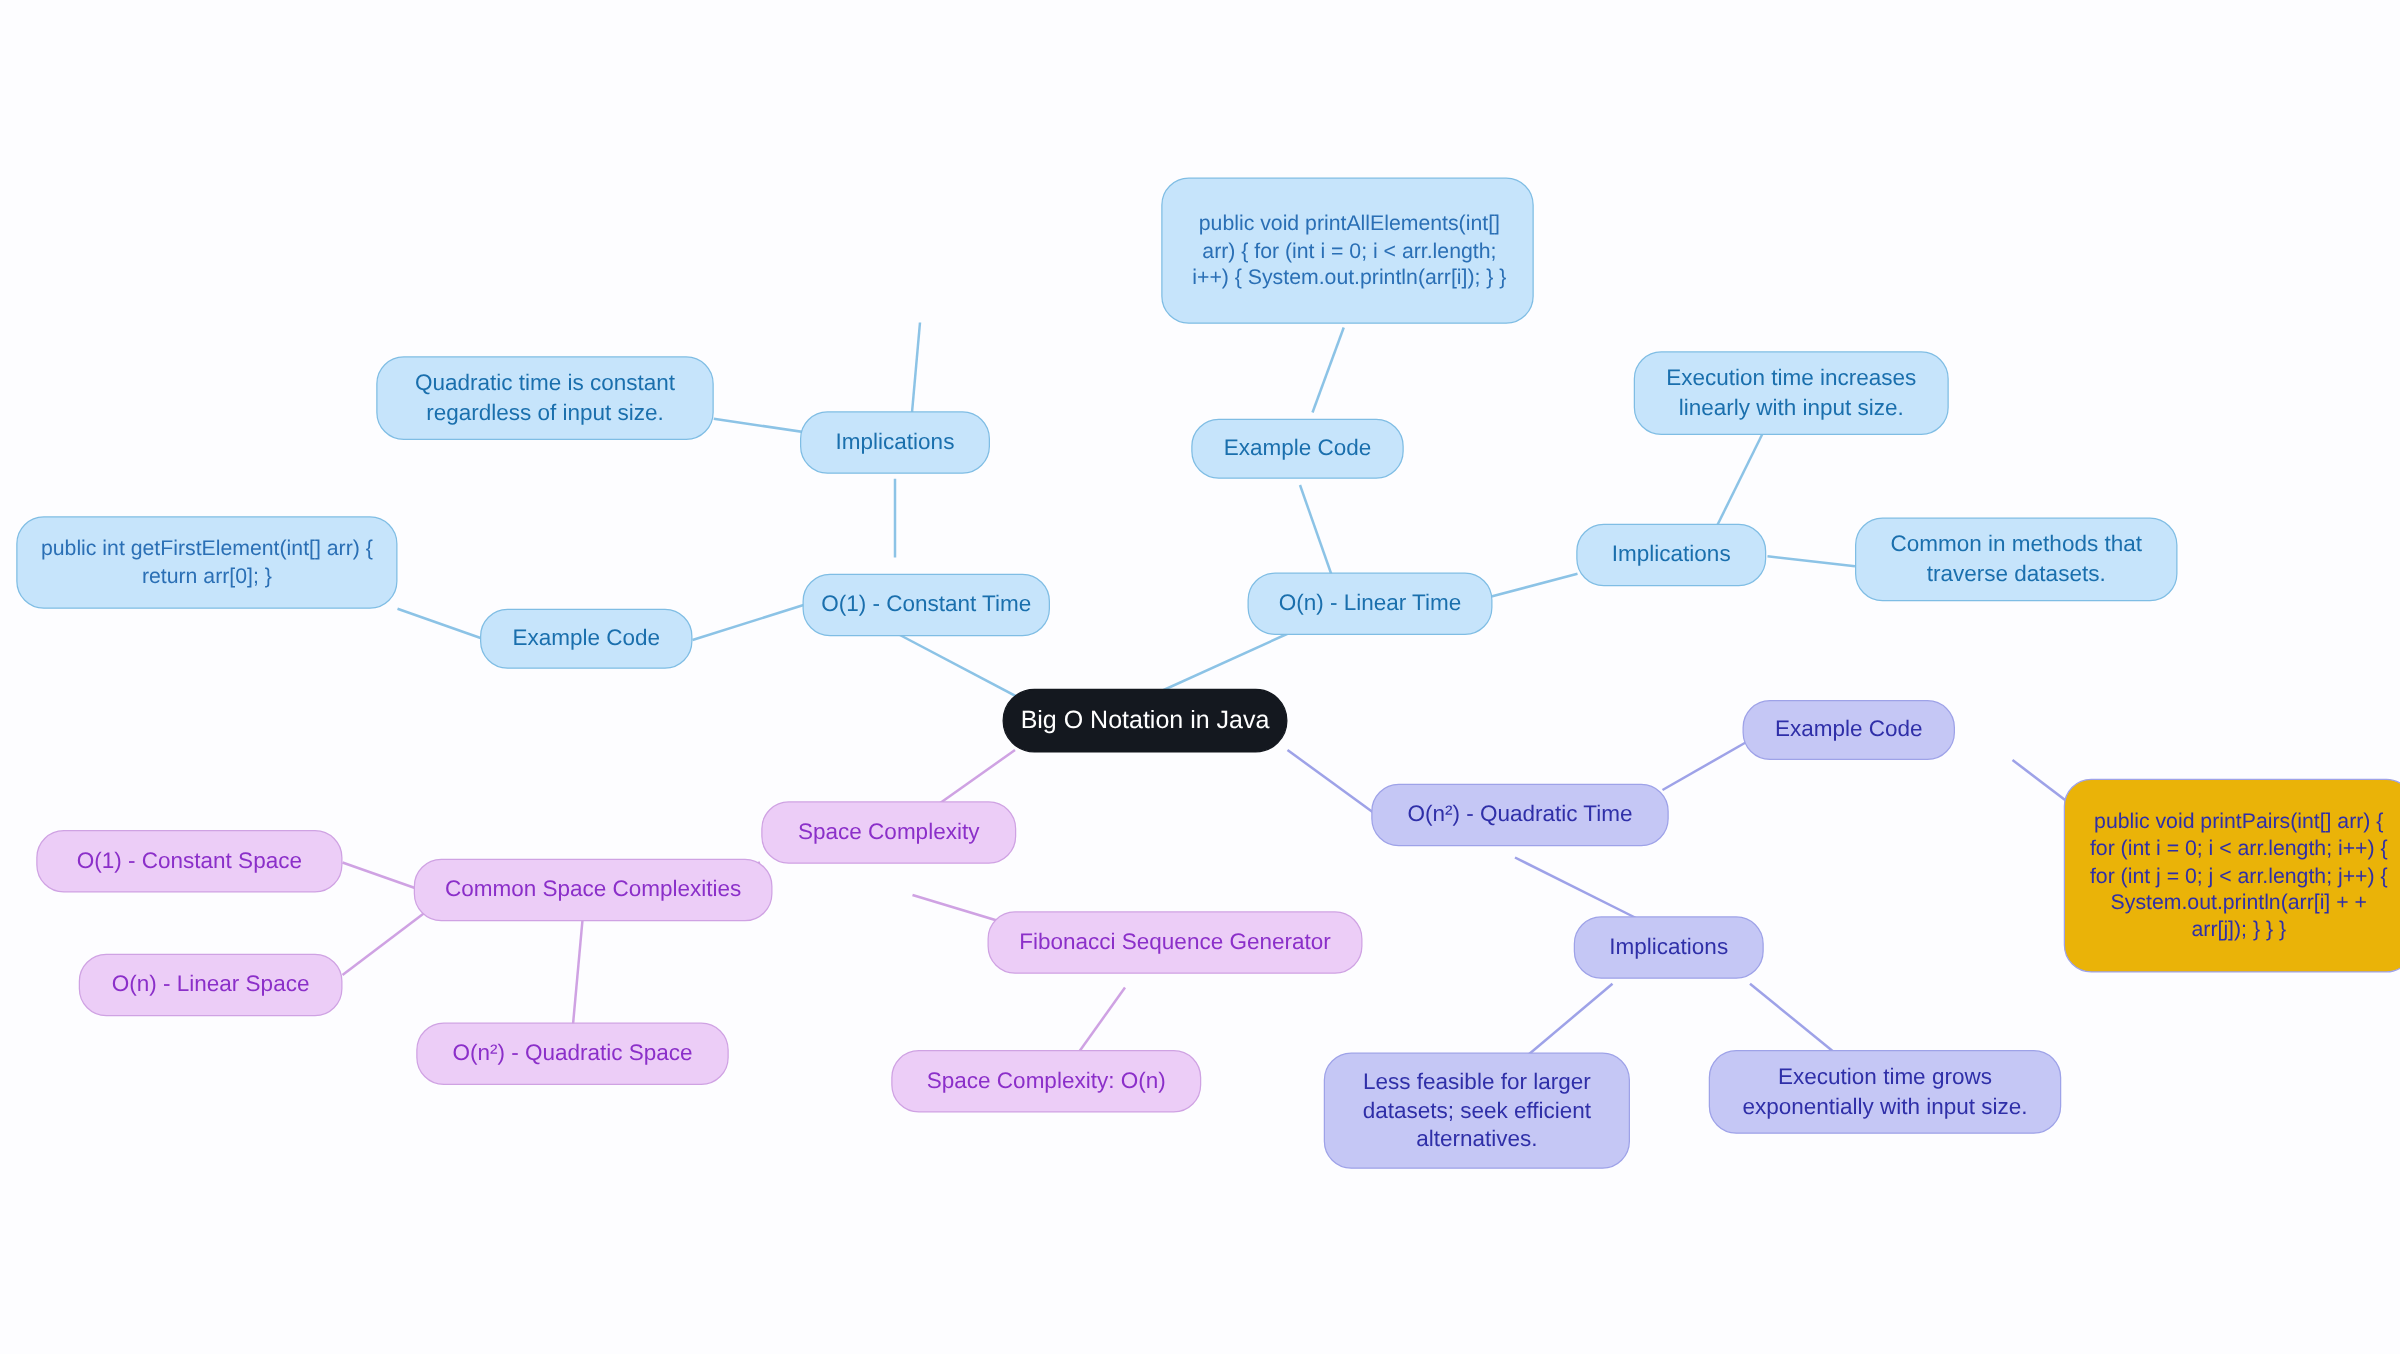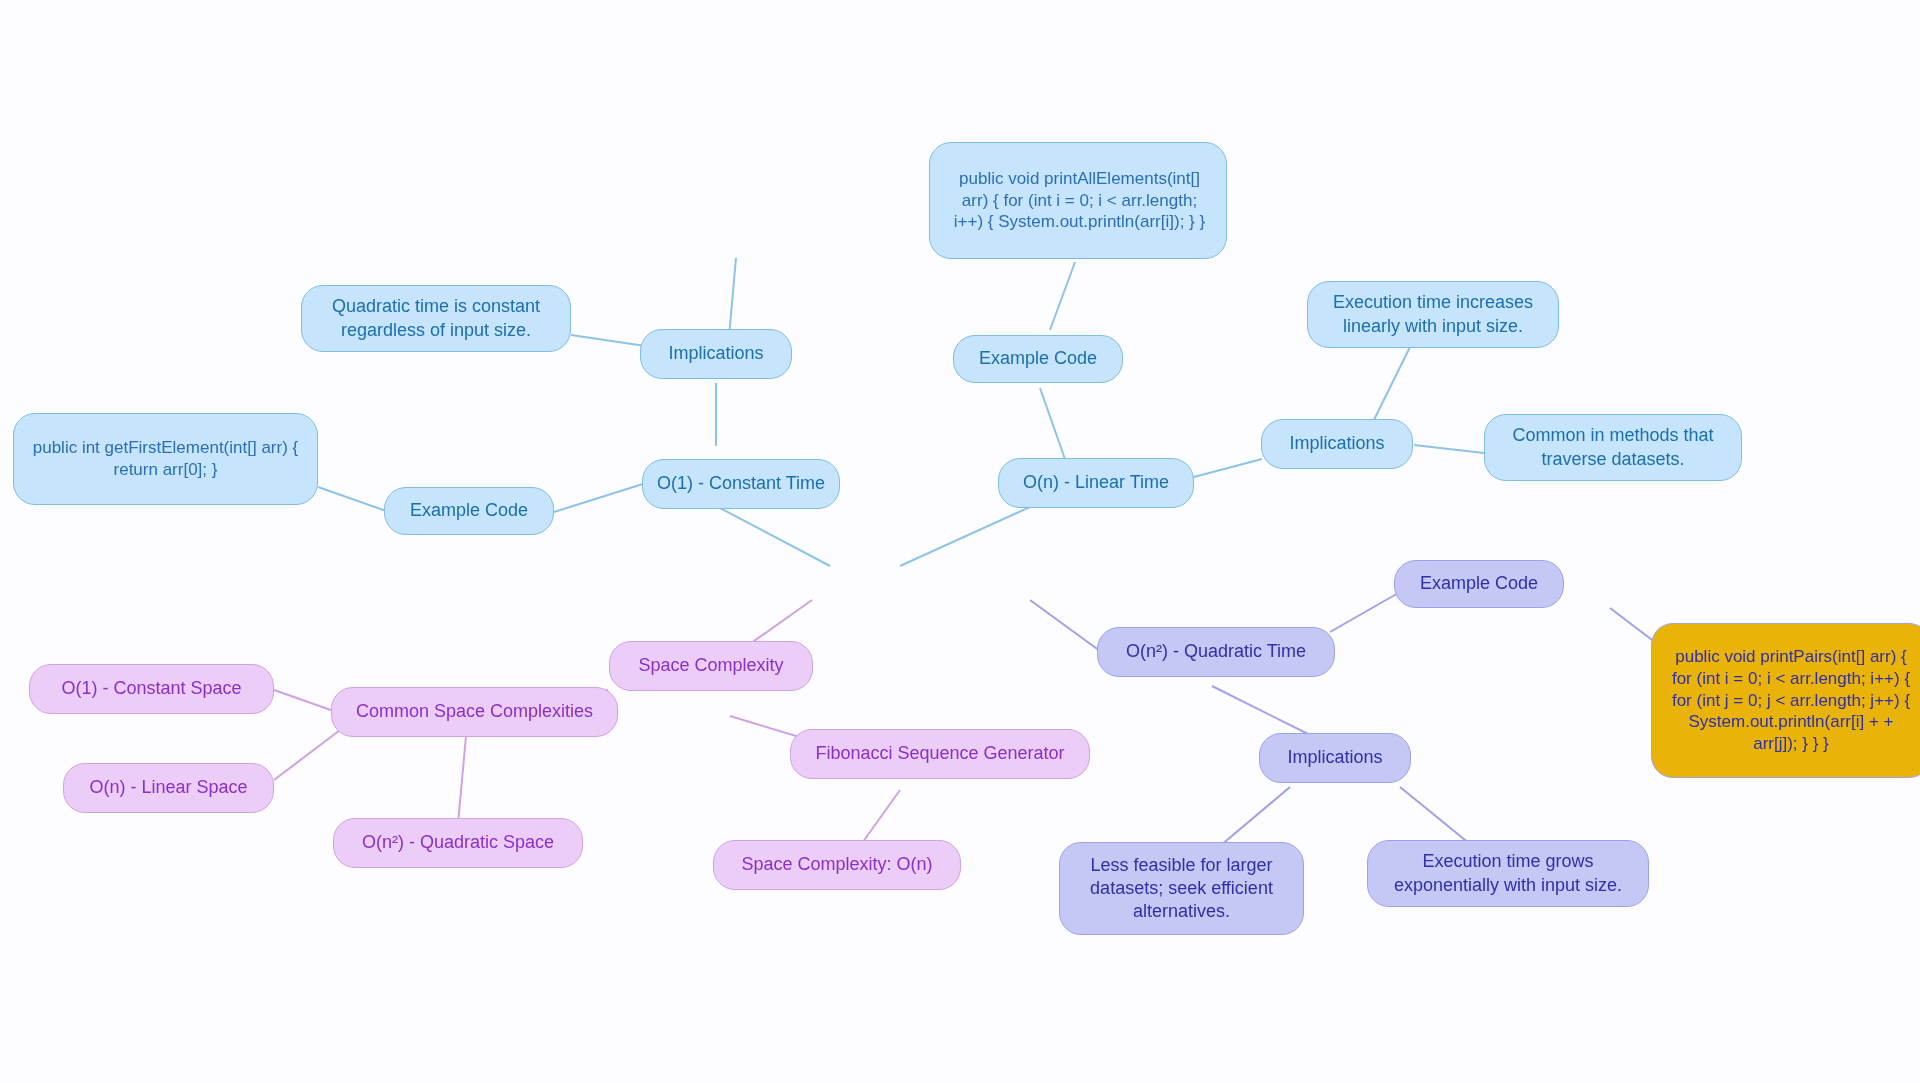--- a/index.html
+++ b/index.html
@@ -118,30 +118,33 @@
 
       <path d="M 608 690 L 540 712" stroke="#cfa2e3"></path>
       <path d="M 345 715 L 274 690" stroke="#cfa2e3"></path>
       <path d="M 340 730 L 274 780" stroke="#cfa2e3"></path>
       <path d="M 466 736 L 458 824" stroke="#cfa2e3"></path>
       <path d="M 730 716 L 816 742" stroke="#cfa2e3"></path>
       <path d="M 900 790 L 860 846" stroke="#cfa2e3"></path>
     </g>
   </svg>
 
+  <div class="node node-root" style="left:802px; top:551px; width:228px; height:51px;">
+    <span>Big O Notation in Java</span>
+  </div>
 
   <div class="node blue" style="left:642px; top:459px; width:198px; height:50px;">
     <span>O(1) - Constant Time</span>
   </div>
 
   <div class="node blue" style="left:384px; top:487px; width:170px; height:48px;">
     <span>Example Code</span>
   </div>
 
-  <div class="node blue-code" style="left:13px; top:413px; width:305px; height:92px;">
+  <div class="node blue-code" style="left:13px; top:413px; width:305px; height:74px;">
     <span>public int getFirstElement(int[] arr) { return arr[0]; }</span>
   </div>
 
   <div class="node blue" style="left:640px; top:329px; width:152px; height:50px;">
     <span>Implications</span>
   </div>
 
   <div class="node blue" style="left:301px; top:285px; width:270px; height:67px;">
     <span>Quadratic time is constant regardless of input size.</span>
   </div>

